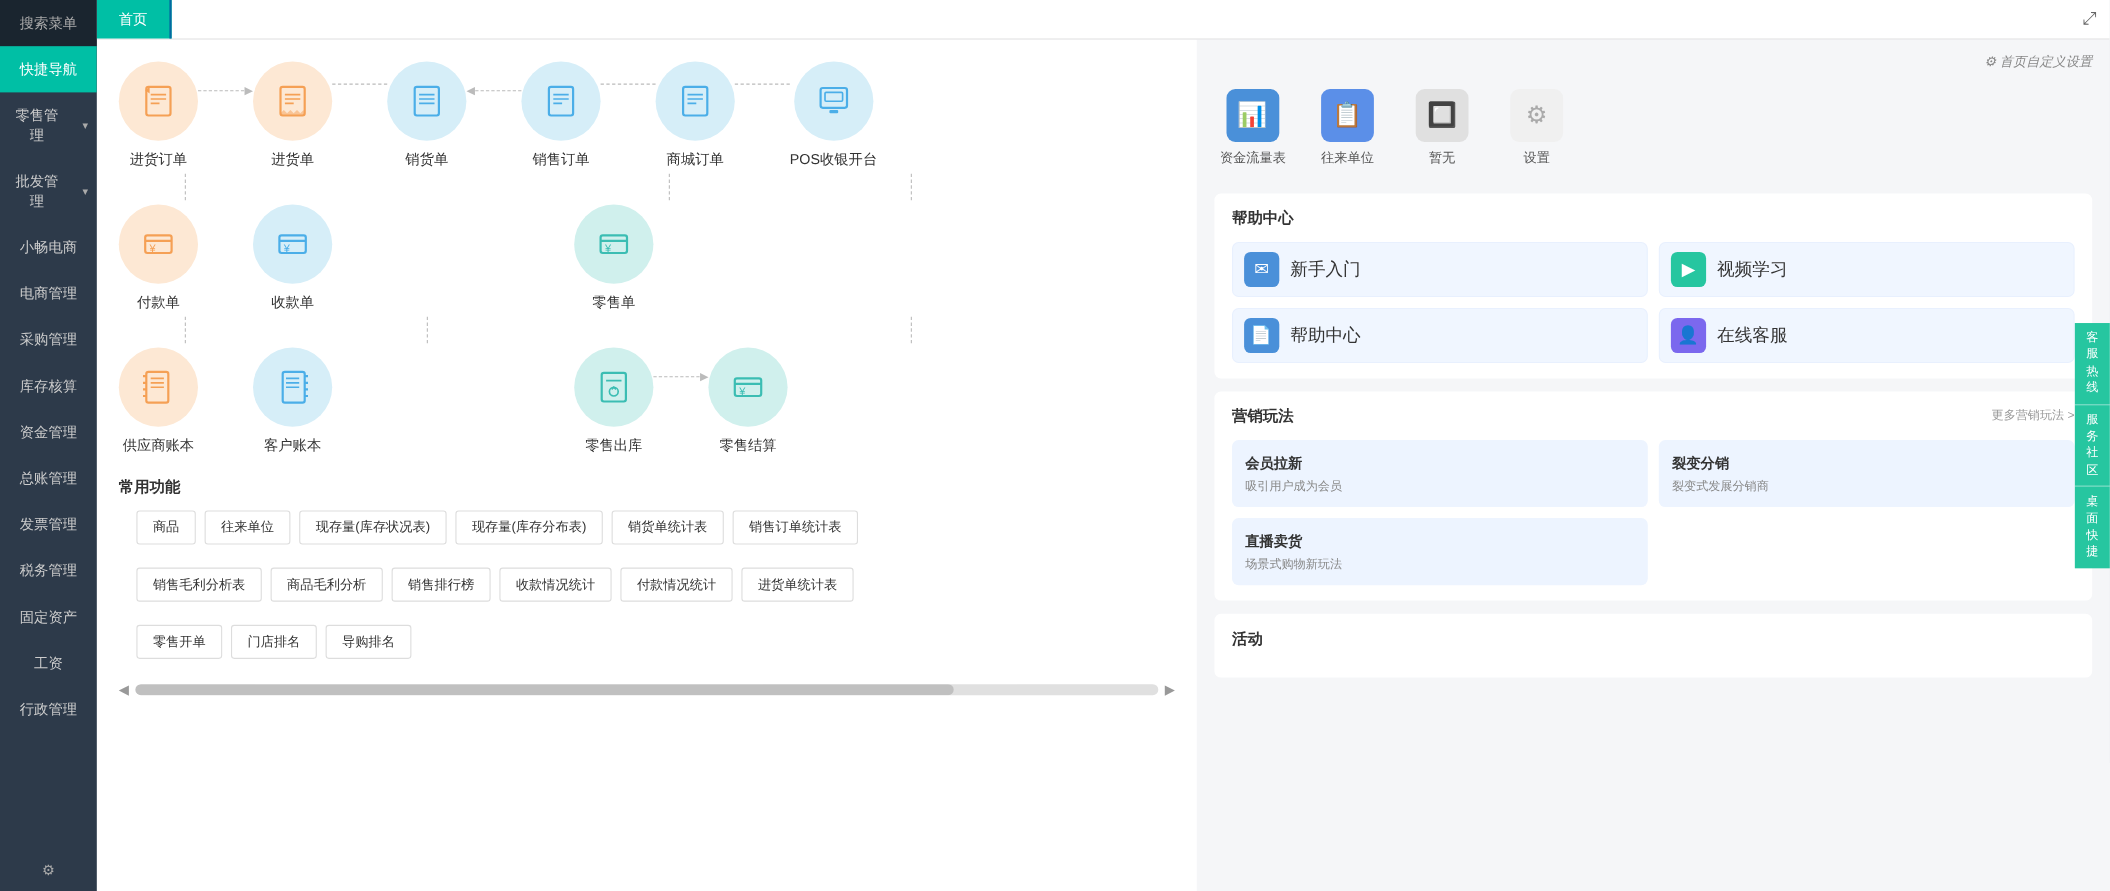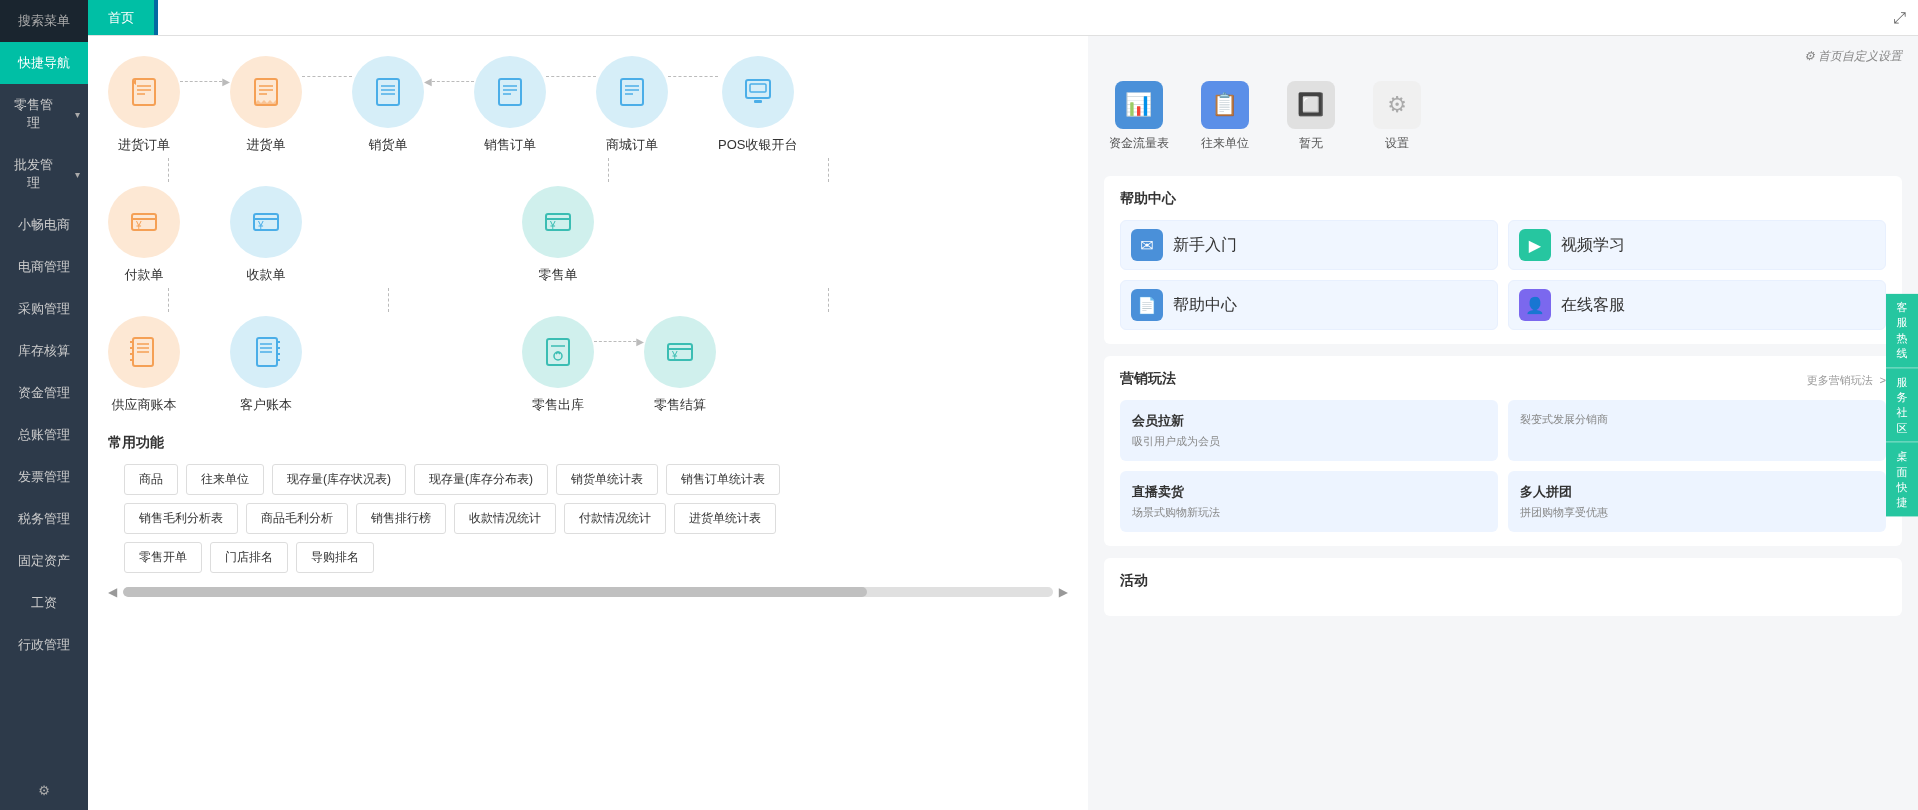--- a/index.html
+++ b/index.html
@@ -69,21 +69,21 @@
     }
     .tab-item {
       padding: 0 20px;
       height: 100%;
       display: flex;
       align-items: center;
       cursor: pointer;
       font-size: 13px;
       background: #00bfa5;
       color: #fff;
-      border-right: 4px solid #0369a1;
+      border-right: 2px solid #0369a1;
     }
     .tab-bar-right {
       margin-left: auto;
       padding-right: 12px;
     }
     .expand-icon {
       font-size: 16px;
       color: #666;
       cursor: pointer;
     }
@@ -143,21 +143,21 @@
     .section-title {
       font-size: 14px;
       color: #333;
       margin-bottom: 12px;
       font-weight: bold;
     }
     .func-grid {
       display: flex;
       flex-wrap: wrap;
       gap: 8px;
-      margin-bottom: 8px;
+      margin-bottom: 21px;
       padding-left: 16px;
     }
     .func-btn {
       padding: 6px 14px;
       border: 1px solid #ddd;
       background: #fff;
       border-radius: 3px;
       font-size: 12px;
       color: #333;
       cursor: pointer;
@@ -272,23 +272,22 @@
       font-size: 16px;
       flex-shrink: 0;
     }
     .help-icon.green { background: #26c6a0; }
     .help-icon.purple { background: #7b68ee; }
     .help-text { font-size: 16px; color: #333; }
 
     
     .marketing-header {
       display: flex;
-      align-items: flex-end;
+      align-items: flex-start;
       margin-bottom: 12px;
-      font-family: Liberation Mono, monospace;
     }
     .marketing-title {
       font-size: 14px;
       font-weight: bold;
       color: #333;
     }
     .more-link {
       margin-left: auto;
       font-size: 11px;
       color: #999;
@@ -769,29 +768,26 @@
         <div class="marketing-header">
           <span class="marketing-title">营销玩法</span>
           <span class="more-link">更多营销玩法 &gt;</span>
         </div>
         <div class="marketing-grid">
           <div class="marketing-item">
             <div class="marketing-item-title">会员拉新</div>
             <div class="marketing-item-sub">吸引用户成为会员</div>
           </div>
           <div class="marketing-item">
+            <div class="marketing-item-title">裂变分销</div>
             <div class="marketing-item-sub">裂变式发展分销商</div>
           </div>
           <div class="marketing-item">
             <div class="marketing-item-title">直播卖货</div>
             <div class="marketing-item-sub">场景式购物新玩法</div>
-          </div>
-          <div class="marketing-item">
-            <div class="marketing-item-title">多人拼团</div>
-            <div class="marketing-item-sub">拼团购物享受优惠</div>
           </div>
         </div>
       </div>
 
       <div class="card">
         <div class="card-title">活动</div>
       </div>
 
     </div>
   </div>

